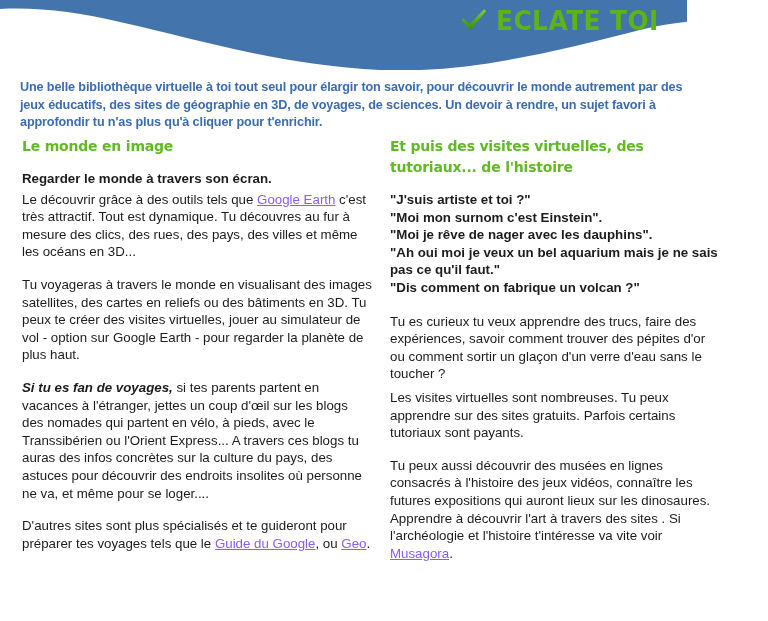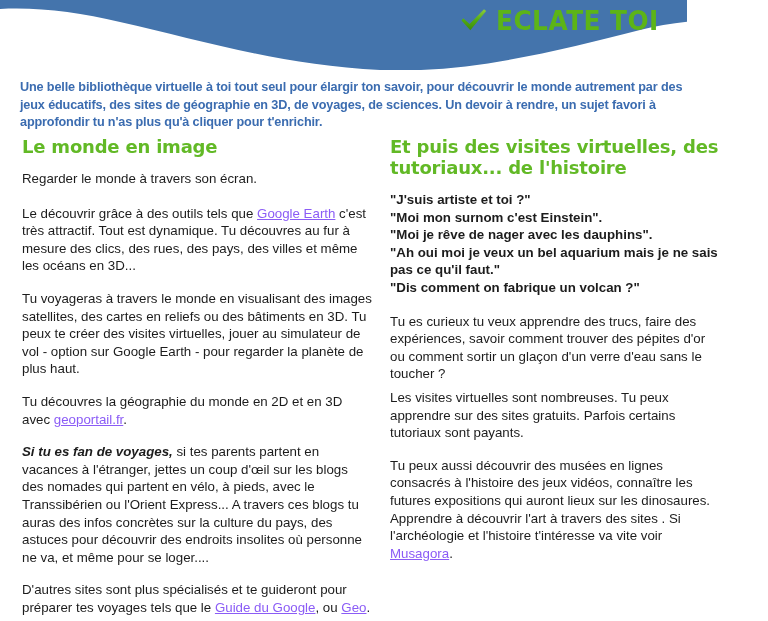--- a/index.html
+++ b/index.html
@@ -92,36 +92,36 @@
   }
   .col-right {
     width: 330px;
     margin-left: 18px;
   }
 
   h2.green-head {
     margin: 0 0 13px 0;
     color: #62b926;
     font-family: "DejaVu Sans", sans-serif;
-    font-size: 18px;
+    font-size: 14px;
     font-weight: bold;
     line-height: 21px;
     letter-spacing: -0.2px;
   }
 
   p {
     margin: 0 0 15px 0;
     font-size: 13.3px;
     line-height: 17.6px;
     color: #1c1c1c;
     font-family: "Liberation Sans", sans-serif;
   }
   p.lead-bold {
-    font-weight: normal;
-    margin-bottom: 17px;
+    font-weight: bold;
+    margin-bottom: 3px;
   }
   p.quotes {
     font-weight: bold;
     margin-bottom: 16px;
   }
   p.small-gap {
     margin-bottom: 6px;
   }
   b.inline-bold {
     font-weight: bold;
@@ -163,21 +163,20 @@
     <div class="col-left">
 
       <h2 class="green-head">Le monde en image</h2>
 
       <p class="lead-bold">Regarder le monde à travers son écran.</p>
 
       <p><span>Le découvrir grâce à des outils tels que </span><a class="link" href="#">Google Earth</a><span> c'est très attractif. Tout est dynamique. Tu découvres au fur à mesure des clics, des rues, des pays, des villes et même les océans en 3D...</span></p>
 
       <p>Tu voyageras à travers le monde en visualisant des images satellites, des cartes en reliefs ou des bâtiments en 3D. Tu peux te créer des visites virtuelles, jouer au simulateur de vol - option sur Google Earth -  pour regarder la planète de plus haut.</p>
 
-      <p><span>Tu découvres la géographie du monde en 2D et en 3D avec </span><a class="link" href="#">geoportail.fr</a><span>.</span></p>
 
       <p><b class="inline-bold">Si tu es fan de voyages,</b><span> si tes parents partent en vacances à l'étranger, jettes un coup d'œil sur les blogs des nomades qui partent en vélo, à pieds, avec le Transsibérien ou l'Orient Express... A travers ces blogs tu auras des infos concrètes sur la culture du pays, des astuces pour découvrir des endroits insolites où personne ne va, et même pour se loger....</span></p>
 
       <p><span>D'autres sites sont plus spécialisés et te guideront pour préparer tes voyages tels que le </span><a class="link" href="#">Guide du Google</a><span>, ou </span><a class="link" href="#">Geo</a><span>.</span></p>
     </div>
 
     <div class="col-right">
 
       <h2 class="green-head">Et puis des visites virtuelles, des tutoriaux... de l'histoire</h2>
 

